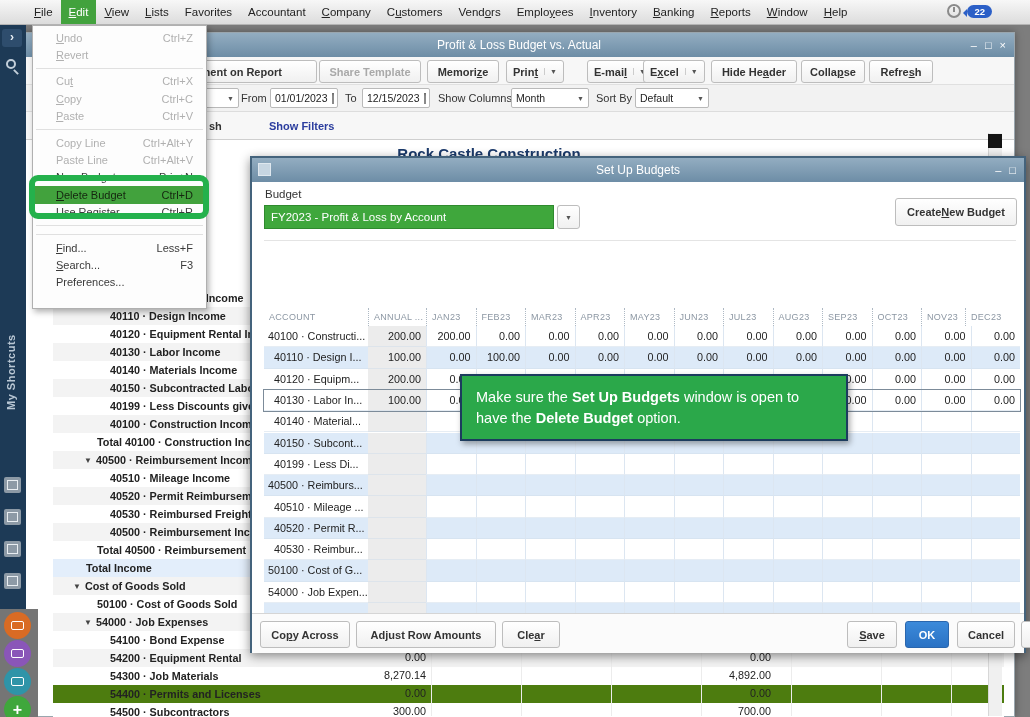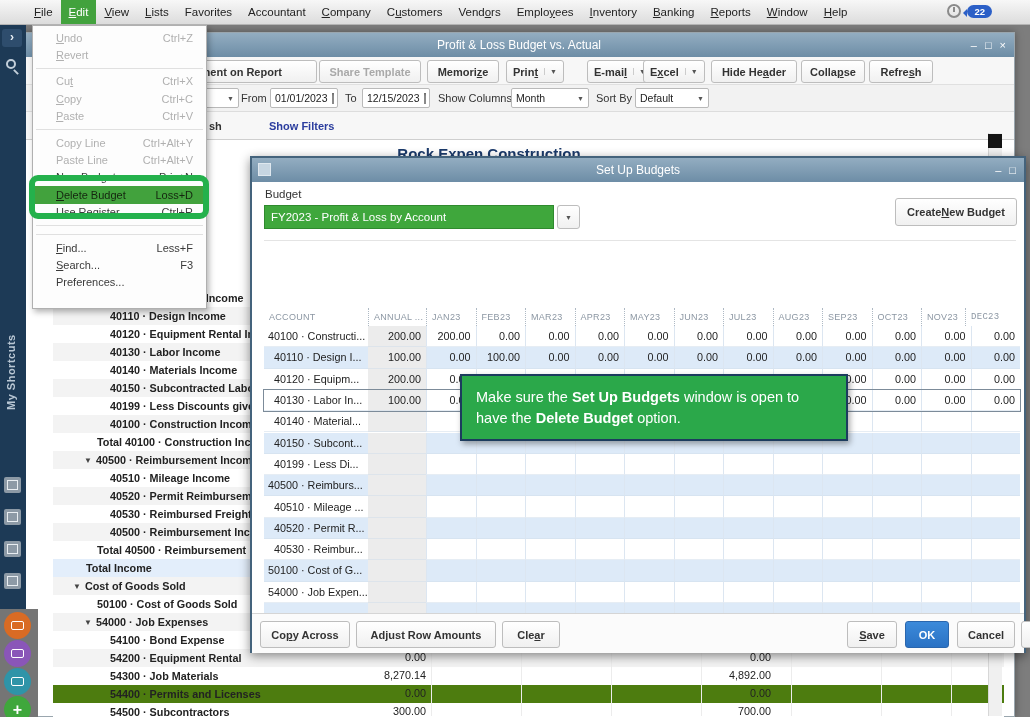--- a/index.html
+++ b/index.html
@@ -219,21 +219,21 @@
     <span class="fb-label" style="left:572px;">Sort By</span>
     <span class="fb-combo" style="left:611px; width:74px;">
       <span>Default</span>
       <span class="arrow-down">▼</span>
     </span>
   </div>
   <div id="rw-linksbar">
     <span class="sh-frag">sh</span>
     <span class="show-filters">Show Filters</span>
   </div>
-  <div id="rw-heading">Rock Expen Construction</div>
+  <div id="rw-heading">Rock Castle Construction</div>
   <div id="rw-rows">
       <div class="rep-row" style="top: 256px; background: rgb(255, 255, 255); padding-left: 31px;">
         <span class="tri">▼</span>
         <span class="lbl">40100 · Construction Income</span>
       </div>
       <div class="rep-row" style="top: 274px; background: rgb(243, 243, 243); padding-left: 57px;">
         <span class="lbl">40110 · Design Income</span>
       </div>
       <div class="rep-row" style="top: 292px; background: rgb(255, 255, 255); padding-left: 57px;">
         <span class="lbl">40120 · Equipment Rental Income</span>
@@ -347,21 +347,21 @@
       <div class="bt-head dotted" style="left: 223.5px; width: 49.5px;">FEB23</div>
       <div class="bt-head dotted" style="left: 273px; width: 49.5px;">MAR23</div>
       <div class="bt-head dotted" style="left: 322.5px; width: 49.5px;">APR23</div>
       <div class="bt-head dotted" style="left: 372px; width: 49.5px;">MAY23</div>
       <div class="bt-head dotted" style="left: 421.5px; width: 49.5px;">JUN23</div>
       <div class="bt-head dotted" style="left: 471px; width: 49.5px;">JUL23</div>
       <div class="bt-head dotted" style="left: 520.5px; width: 49.5px;">AUG23</div>
       <div class="bt-head dotted" style="left: 570px; width: 49.5px;">SEP23</div>
       <div class="bt-head dotted" style="left: 619.5px; width: 49.5px;">OCT23</div>
       <div class="bt-head dotted" style="left: 669px; width: 49.5px;">NOV23</div>
-      <div class="bt-head dotted" style="left: 713px; width: 49.5px; font-family: Liberation Mono, monospace;">DEC23</div>
+      <div class="bt-head dotted" style="left: 713px; width: 49.5px;">DEC23</div>
       <div class="bt-row" style="top: 168px; background: rgb(255, 255, 255);">
         <div class="bt-cell bt-acct" style="left: 0px; width: 104px; padding-left: 4px;">40100 · Constructi...</div>
         <div class="bt-cell bt-annual" style="left: 104px; width: 58px;">200.00</div>
         <div class="bt-cell bt-month" style="left: 162px; width: 49.5px;">200.00</div>
         <div class="bt-cell bt-month" style="left: 211.5px; width: 49.5px;">0.00</div>
         <div class="bt-cell bt-month" style="left: 261px; width: 49.5px;">0.00</div>
         <div class="bt-cell bt-month" style="left: 310.5px; width: 49.5px;">0.00</div>
         <div class="bt-cell bt-month" style="left: 360px; width: 49.5px;">0.00</div>
         <div class="bt-cell bt-month" style="left: 409.5px; width: 49.5px;">0.00</div>
         <div class="bt-cell bt-month" style="left: 459px; width: 49.5px;">0.00</div>
@@ -621,21 +621,21 @@
     <div class="dd-item disabled">
       <span>Paste Line</span>
       <span>Ctrl+Alt+V</span>
     </div>
     <div class="dd-item">
       <span>New Budget</span>
       <span>Prin+N</span>
     </div>
     <div class="dd-item hl">
       <span><u>D</u>elete Budget</span>
-      <span>Loss+D</span>
+      <span>Ctrl+D</span>
     </div>
     <div class="dd-item">
       <span>Use Register</span>
       <span>Ctrl+R</span>
     </div>
     <div class="dd-sep"></div>
     <div class="dd-sep"></div>
     <div class="dd-item">
       <span><u>F</u>ind...</span>
       <span>Less+F</span>

